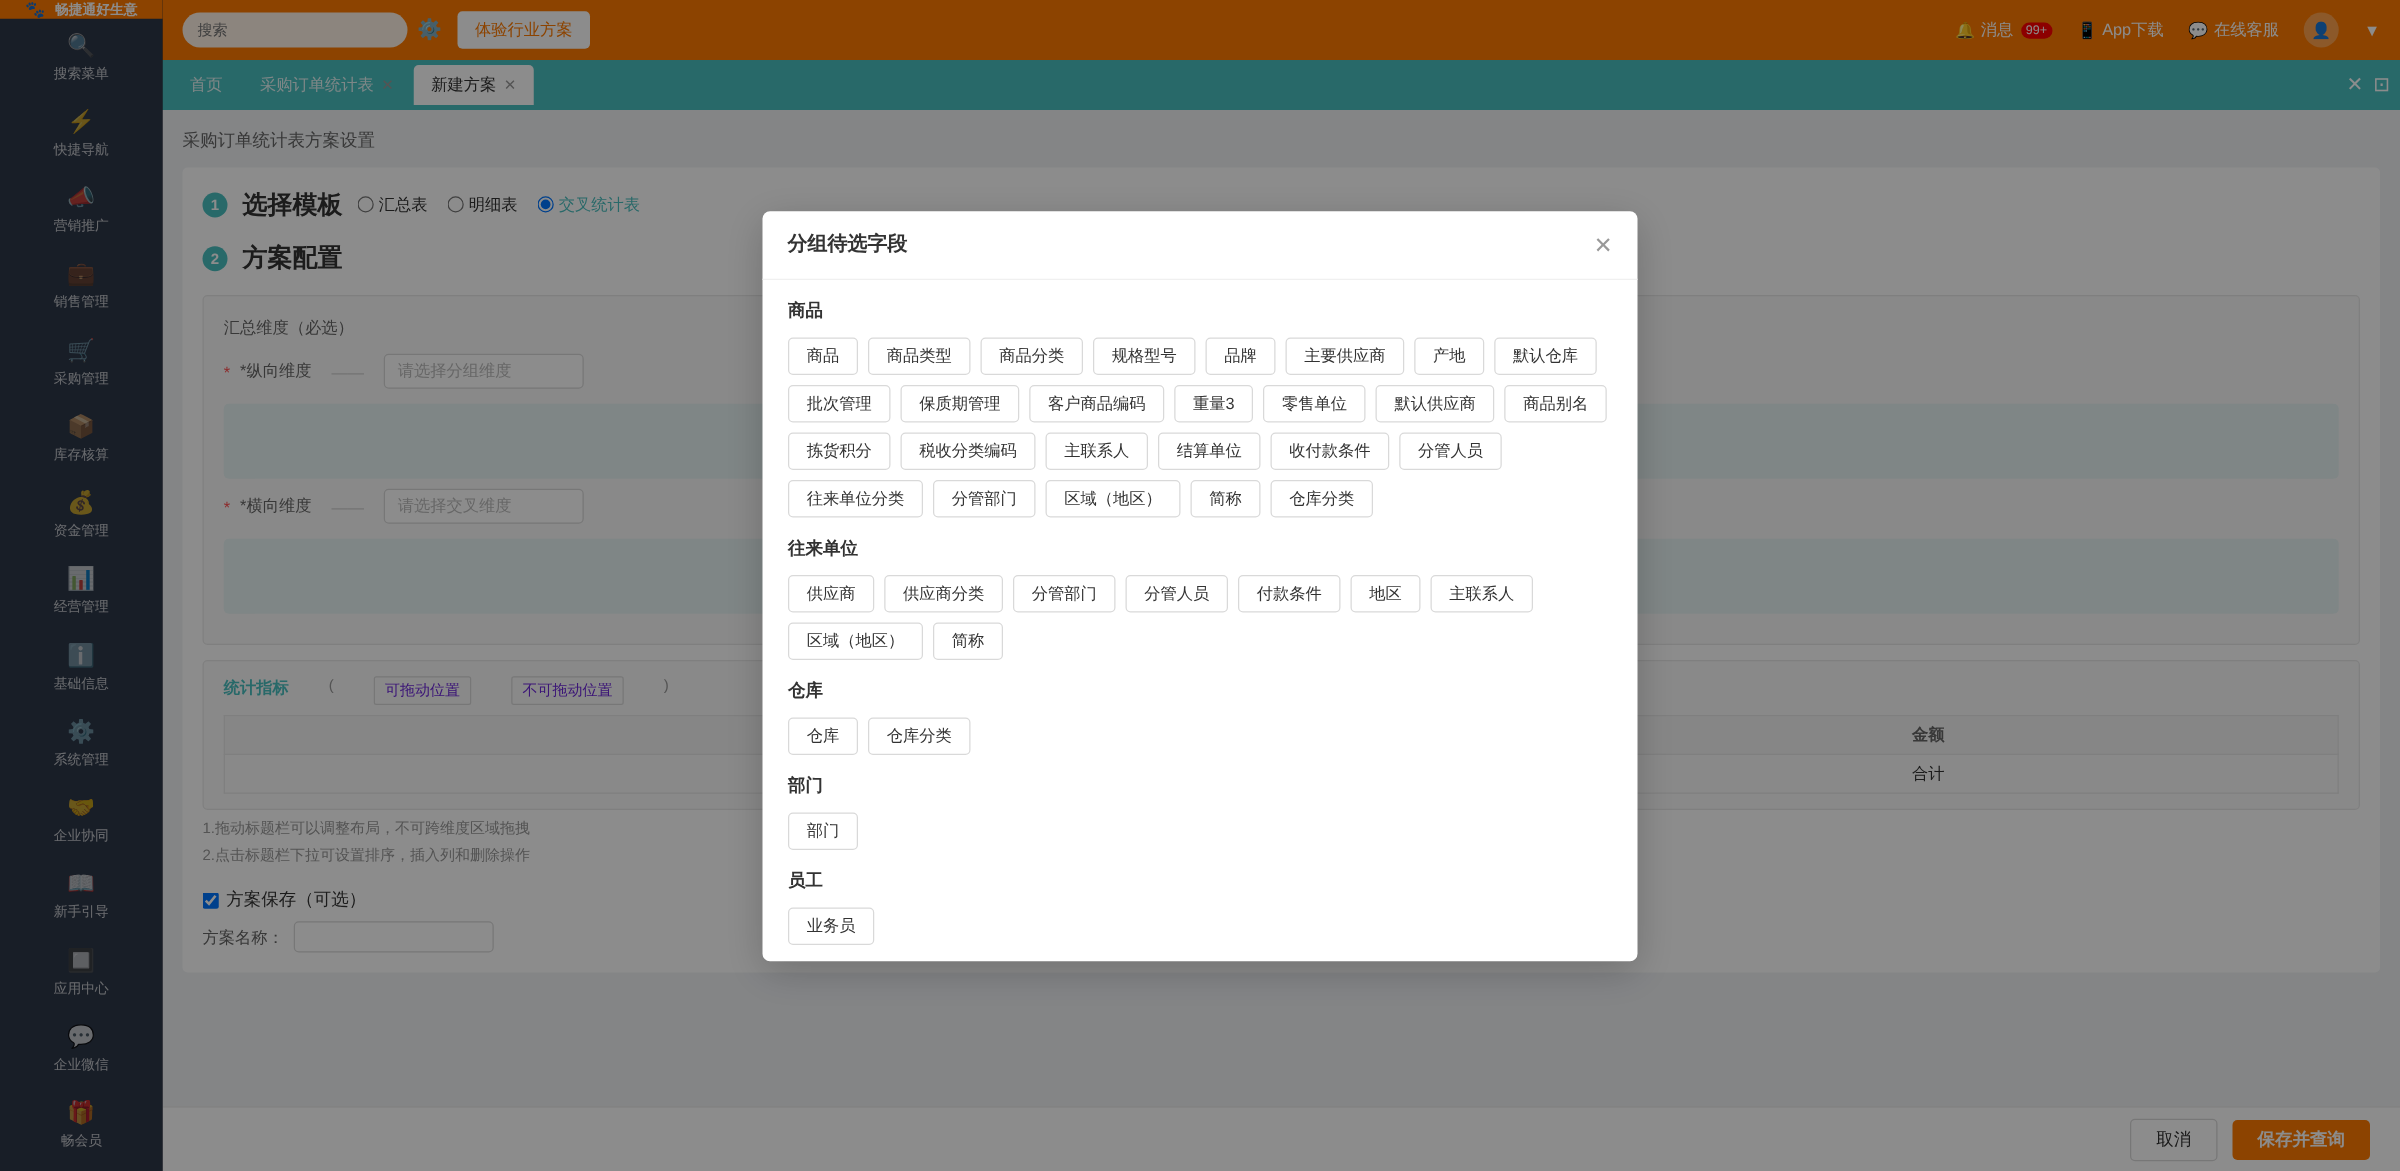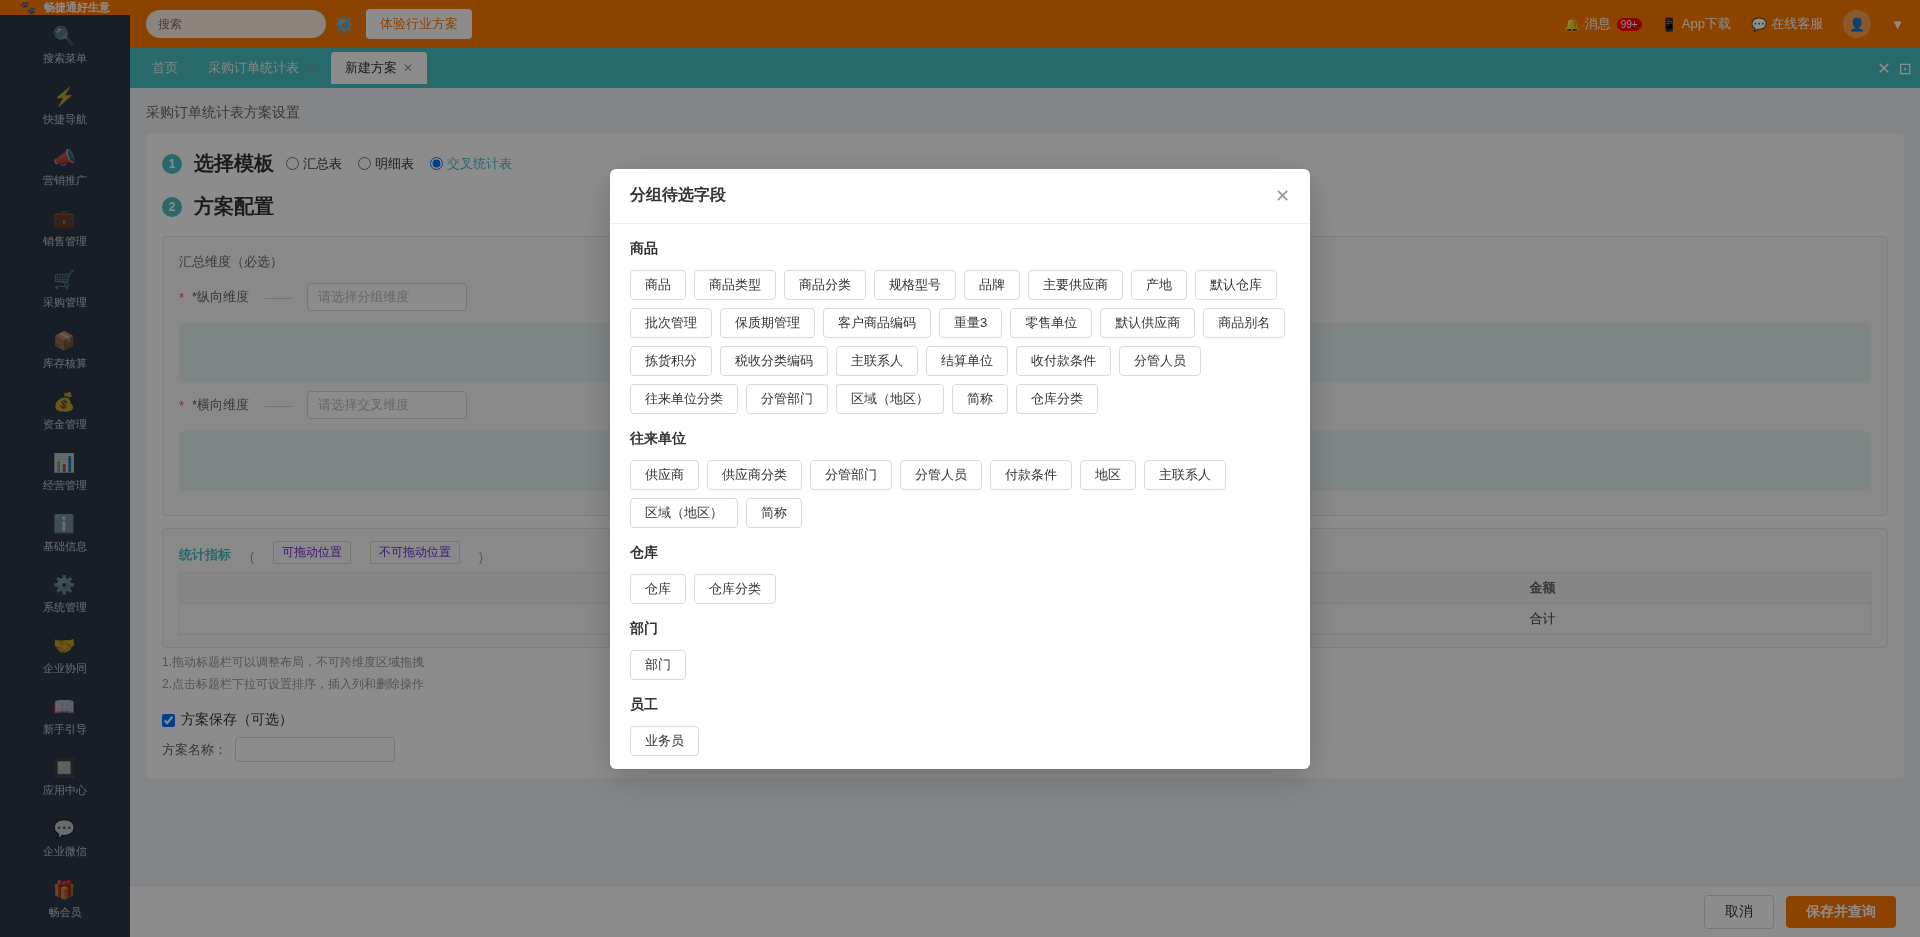--- a/index.html
+++ b/index.html
@@ -209,22 +209,22 @@
 
     .indicator-section {
       background: #fafafa;
       border: 1px solid #e8e8e8;
       border-radius: 4px;
       padding: 12px 16px;
       margin-top: 8px;
     }
     .indicator-header {
       display: flex;
-      align-items: flex-end;
-      gap: 19px;
+      align-items: flex-start;
+      gap: 32px;
       margin-bottom: 8px;
     }
     .indicator-title {
       font-size: 13px;
       color: #4abfbf;
       font-weight: bold;
     }
     .indicator-pos-label {
       font-size: 12px;
       color: #6d28d9;

